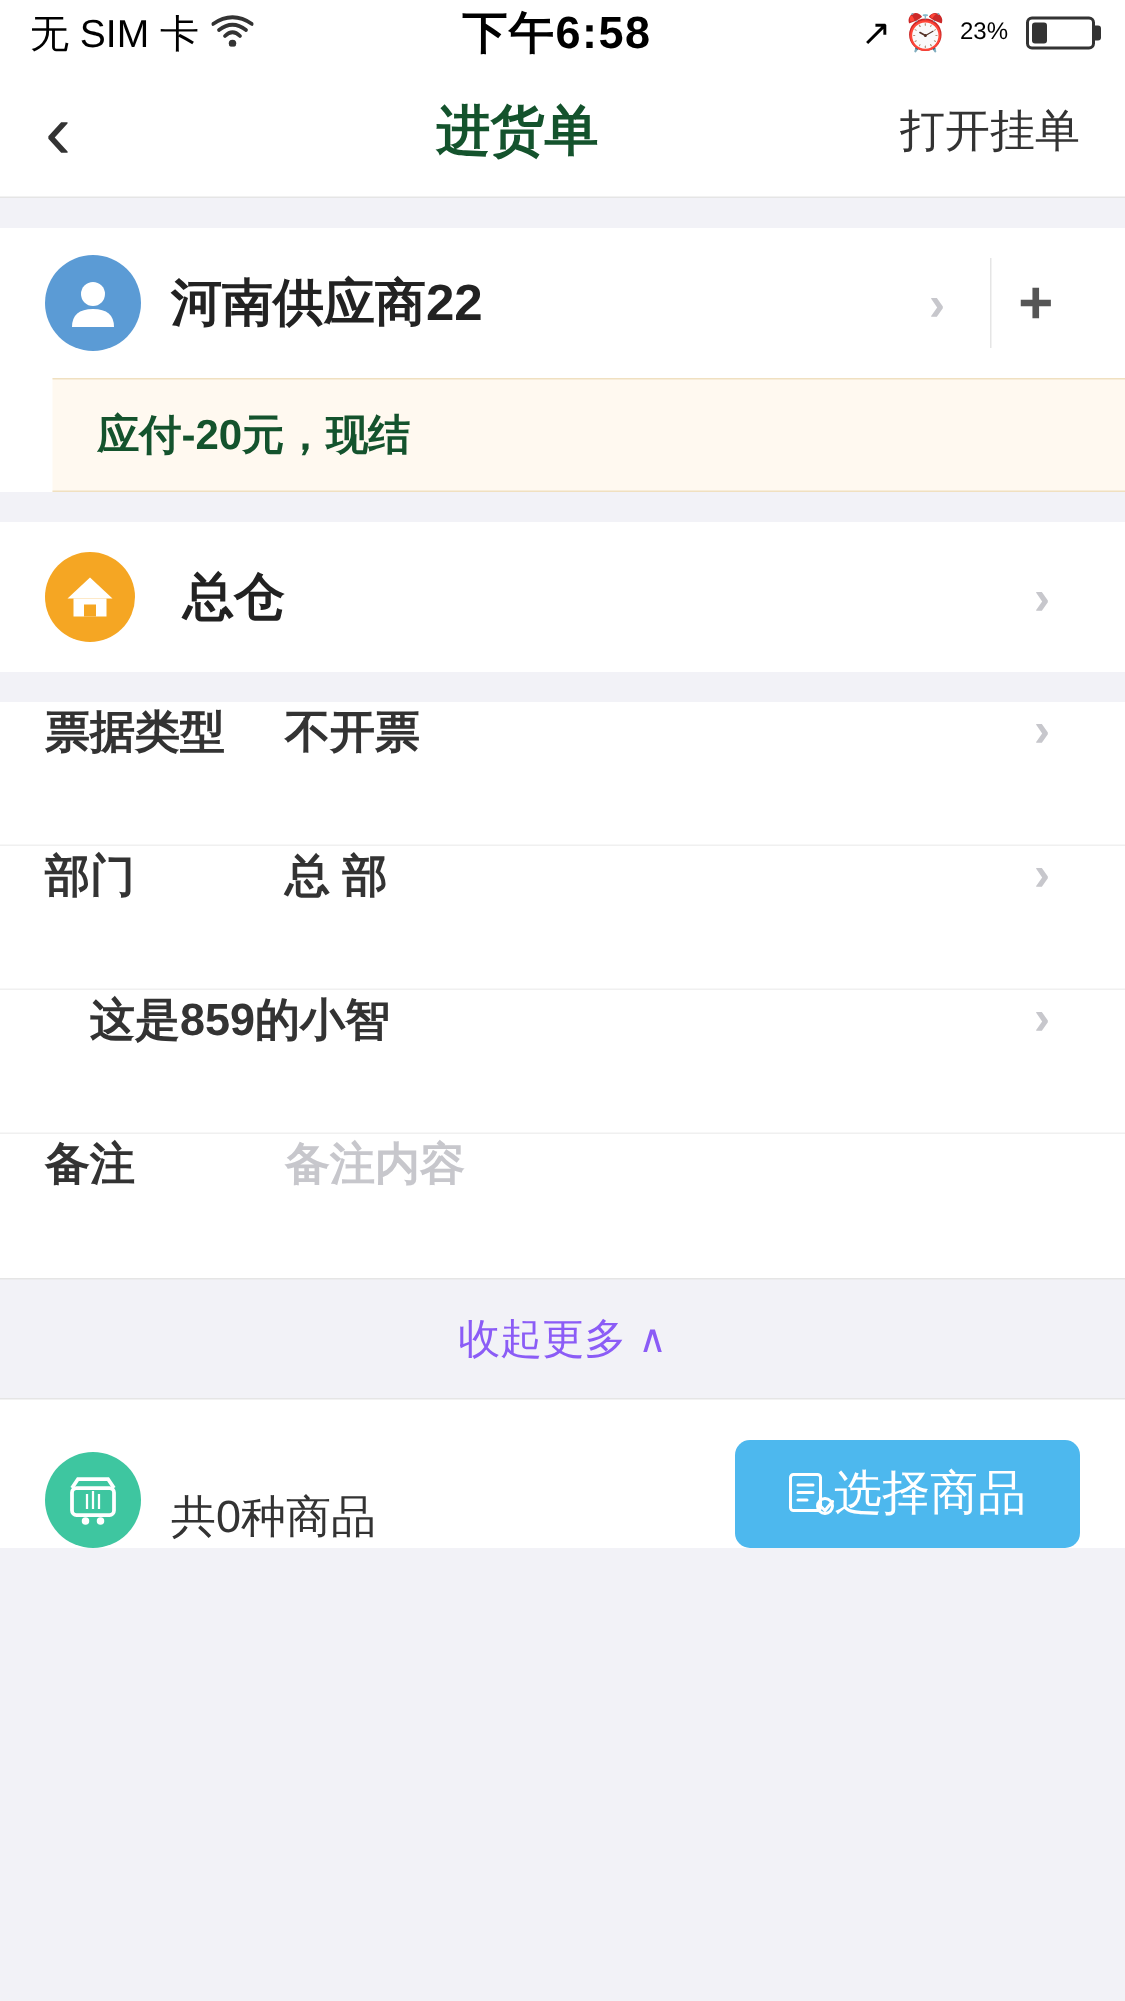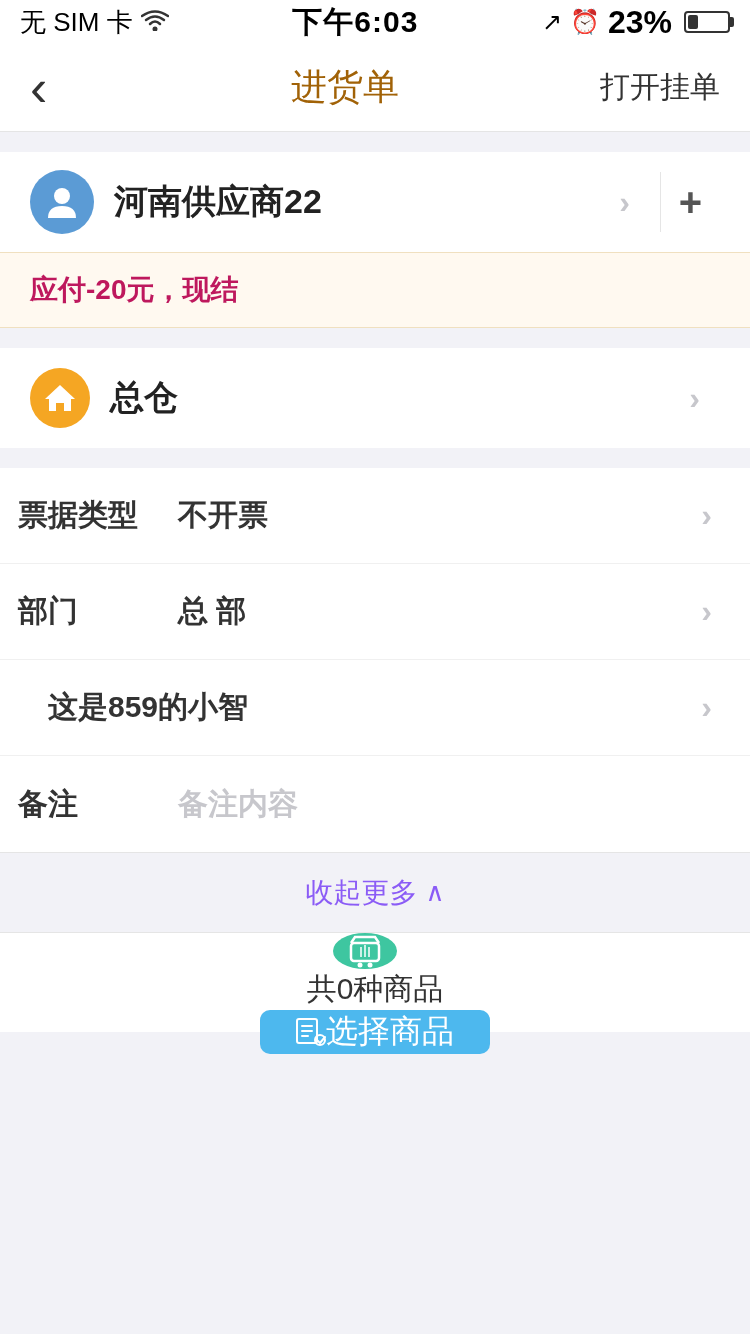--- a/index.html
+++ b/index.html
@@ -81,22 +81,22 @@
       border-bottom: 1px solid #e5e5e5;
     }
     .nav-back {
       font-size: 40px;
       color: #333;
       cursor: pointer;
       width: 60px;
     }
     .nav-title {
       font-size: 36px;
-      font-weight: 400;
-      color: #a16207;
+      font-weight: 700;
+      color: #14532d;
     }
     .nav-right-btn {
       font-size: 30px;
       color: #333;
       cursor: pointer;
     }
 
     
     .section-divider {
       height: 20px;
@@ -150,30 +150,30 @@
       color: #555;
       cursor: pointer;
       margin-left: 10px;
     }
 
     
     .warning-banner {
       background: #fff9f0;
       padding: 18px 30px;
       font-size: 28px;
-      color: #be185d;
+      color: #14532d;
       border-top: 1px solid #f0e0c0;
       border-bottom: 1px solid #f0e0c0;
+      margin-left: 35px;
     }
 
     
     .form-row {
       display: flex;
-      align-items: center;
-      padding: 0 18px;
+      padding: 0 30px;
       height: 96px;
       background: #fff;
       border-bottom: 1px solid #f0f0f0;
       cursor: pointer;
     }
     .form-row:last-child {
       border-bottom: none;
     }
     .form-label {
       font-size: 30px;
@@ -191,20 +191,21 @@
     }
 
     
     .warehouse-row {
       display: flex;
       align-items: center;
       padding: 0 30px;
       height: 100px;
       background: #fff;
       cursor: pointer;
+      gap: 12px;
     }
     .warehouse-icon-wrap {
       width: 60px;
       height: 60px;
       border-radius: 50%;
       background: #f5a623;
       display: flex;
       align-items: center;
       justify-content: center;
       margin-right: 20px;
@@ -230,24 +231,23 @@
     .collapse-icon {
       margin-left: 8px;
       font-size: 26px;
     }
 
     
     .bottom-bar {
       background: #fff;
       height: 100px;
       display: flex;
-      align-items: center;
+      align-items: flex-end;
       padding: 0 30px;
       border-top: 1px solid #e5e5e5;
-      flex-direction: column;
     }
     .cart-icon-wrap {
       width: 64px;
       height: 64px;
       border-radius: 50%;
       background: #3ec6a0;
       display: flex;
       align-items: center;
       justify-content: center;
       margin-right: 20px;
@@ -284,25 +284,25 @@
     <span>
       <svg width="28" height="22" viewBox="0 0 28 22">
         <path d="M14 18 L14 22 L14 18" stroke="#333" stroke-width="3" fill="none"></path>
         <circle cx="14" cy="20" r="2.5" fill="#333"></circle>
         <path d="M9 15 Q14 10 19 15" stroke="#333" stroke-width="2.5" fill="none" stroke-linecap="round"></path>
         <path d="M5 11 Q14 4 23 11" stroke="#333" stroke-width="2.5" fill="none" stroke-linecap="round"></path>
         <path d="M1 7 Q14 -2 27 7" stroke="#333" stroke-width="2.5" fill="none" stroke-linecap="round"></path>
       </svg>
     </span>
   </div>
-  <div class="status-center">下午6:03</div>
+  <div class="status-center">下午6:58</div>
   <div class="status-right">
     <span style="font-size:24px;">↗</span>
     <span style="font-size:24px;">⏰</span>
-    <span style="font-size:32px;font-weight:bold;">23%</span>
+    <span style="font-size:16px;">23%</span>
     <span class="battery">
       <span class="battery-fill"></span>
     </span>
   </div>
 </div>
 
 <div class="nav-bar">
   <span class="nav-back" style="font-size:52px; font-weight:300;">‹</span>
   <span class="nav-title">进货单</span>
   <span class="nav-right-btn">打开挂单</span>

